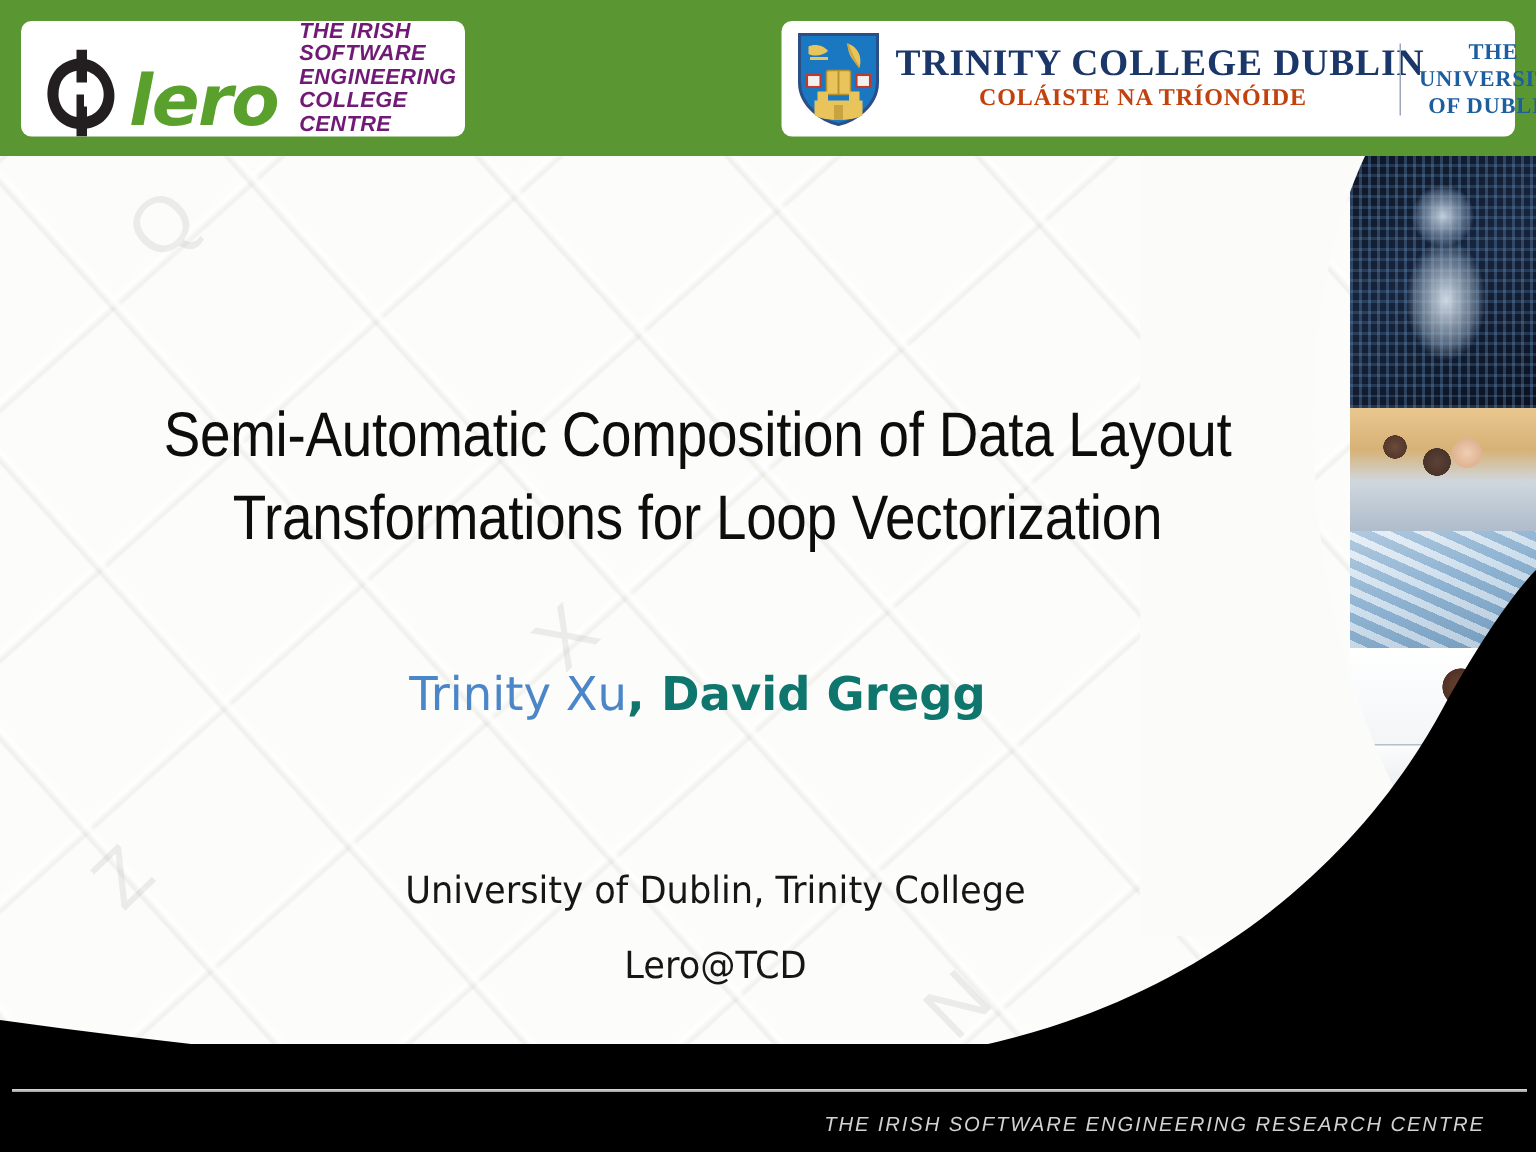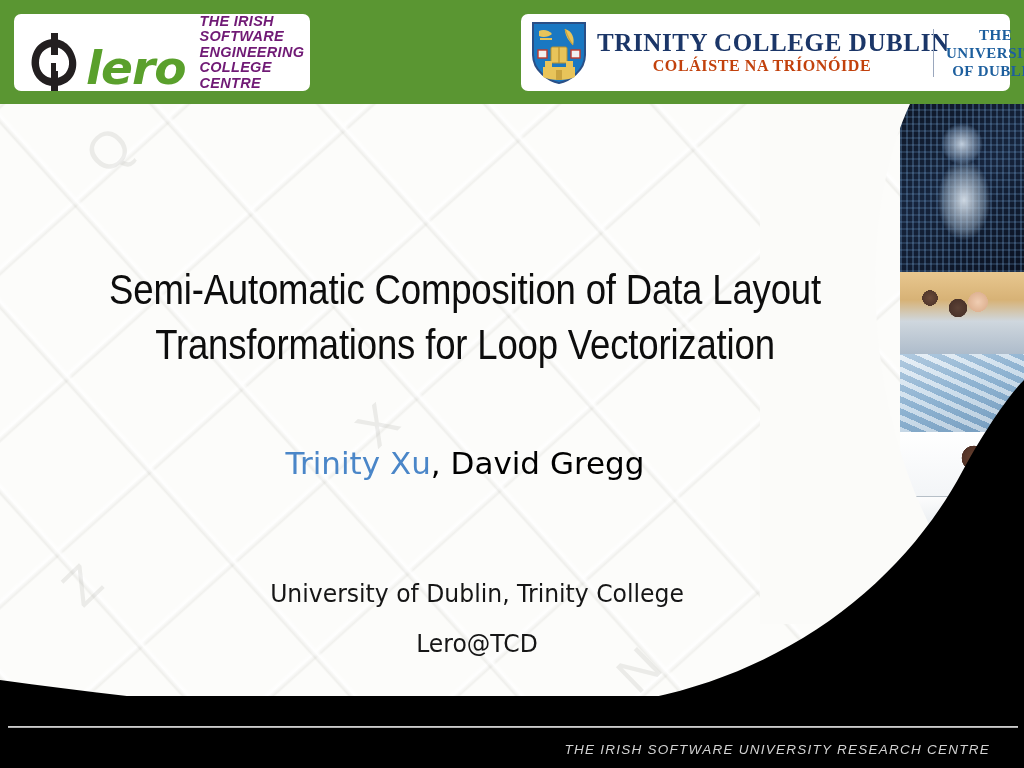--- a/index.html
+++ b/index.html
@@ -232,21 +232,21 @@
   .authors {
     position: absolute;
     left: 0; top: 340px;
     width: 930px;
     text-align: center;
     font-family: "DejaVu Sans", sans-serif;
     font-size: 31px;
     line-height: 38px;
   }
   .author-primary { color: #4a86c8; }
-  .author-rest { color: #000000; }
+  .author-rest { color: #0f766e; font-weight: bold; }
 
   .affiliation {
     position: absolute;
     left: 12px; top: 465px;
     width: 930px;
     text-align: center;
     font-family: "DejaVu Sans", sans-serif;
     font-size: 25px;
     line-height: 50px;
     color: #161616;
@@ -360,15 +360,15 @@
       <span class="author-primary">Trinity Xu</span><span class="author-rest">, David Gregg</span>
     </div>
 
     <div class="affiliation">
       <div>University of Dublin, Trinity College</div>
       <div>Lero@TCD</div>
     </div>
   </div>
 
   <div class="footer-rule"></div>
-  <div class="footer-text">THE IRISH SOFTWARE UNIVERSITY RESEARCH CENTRE</div>
+  <div class="footer-text">THE IRISH SOFTWARE ENGINEERING RESEARCH CENTRE</div>
 
 </div>
 
 </body></html>

